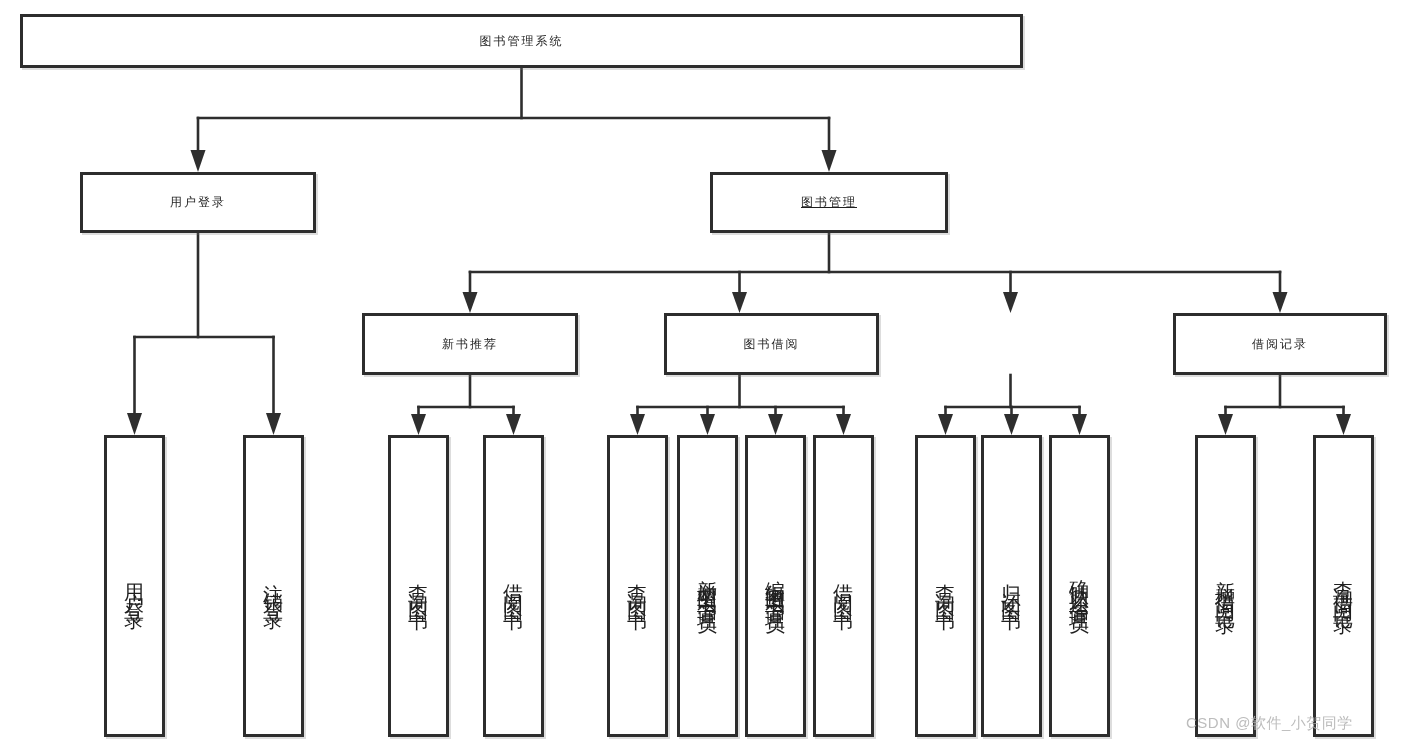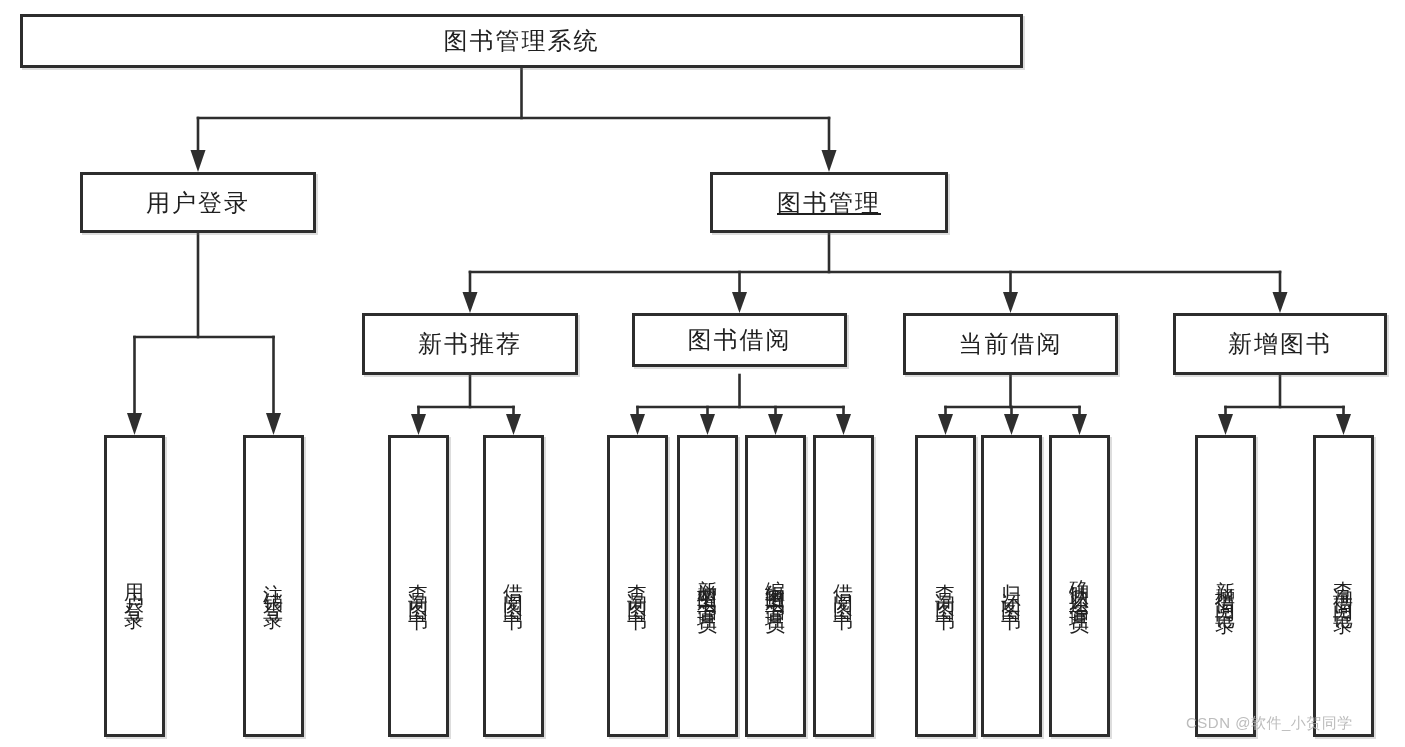--- a/index.html
+++ b/index.html
@@ -16,21 +16,21 @@
     border:3px solid #2d2d2d;
     background:#fff;
     display:flex;
     align-items:center;
     justify-content:center;
     color:#1f1f1f;
     box-shadow:2px 2px 0 rgba(120,120,120,0.25);
     z-index:2;
   }
   .hbox{
-    font-size:24px;
+    font-size:12px;
     letter-spacing:2px;
     white-space:nowrap;
   }
   .vbox{
     writing-mode:vertical-rl;
     font-size:20px;
     letter-spacing:9px;
     line-height:1;
   }
   #wires{
@@ -131,23 +131,22 @@
       <polygon points="1336,414 1351,414 1343.5,435"></polygon>
     </g>
   </svg>
 
   <div class="node hbox" style="left:20px;top:14px;width:1003px;height:54px;">图书管理系统</div>
 
   <div class="node hbox" style="left:80px;top:172px;width:236px;height:61px;">用户登录</div>
   <div class="node hbox" style="left:710px;top:172px;width:238px;height:61px;text-decoration:underline;">图书管理</div>
 
   <div class="node hbox" style="left:362px;top:313px;width:216px;height:62px;font-family:Liberation Mono, monospace;">新书推荐</div>
-  <div class="node hbox" style="left:632px;top:313px;width:215px;height:54px;">图书借阅</div>
-  <div class="node hbox" style="left:903px;top:313px;width:215px;height:62px;">当前借阅</div>
-  <div class="node hbox" style="left:1173px;top:313px;width:214px;height:62px;">新增图书</div>
+  <div class="node hbox" style="left:664px;top:313px;width:215px;height:62px;">图书借阅</div>
+  <div class="node hbox" style="left:1173px;top:313px;width:214px;height:62px;">借阅记录</div>
 
   <div class="node vbox" style="left:104px;top:435px;width:61px;height:302px;">用户登录</div>
   <div class="node vbox" style="left:243px;top:435px;width:61px;height:302px;">注销登录</div>
 
   <div class="node vbox" style="left:388px;top:435px;width:61px;height:302px;">查询图书</div>
   <div class="node vbox" style="left:483px;top:435px;width:61px;height:302px;">借阅图书</div>
 
   <div class="node vbox" style="left:607px;top:435px;width:61px;height:302px;">查询图书</div>
   <div class="node vbox" style="left:677px;top:435px;width:61px;height:302px;letter-spacing:5px;">新增图书（管理员）</div>
   <div class="node vbox" style="left:745px;top:435px;width:61px;height:302px;letter-spacing:5px;">编辑图书（管理员）</div>

